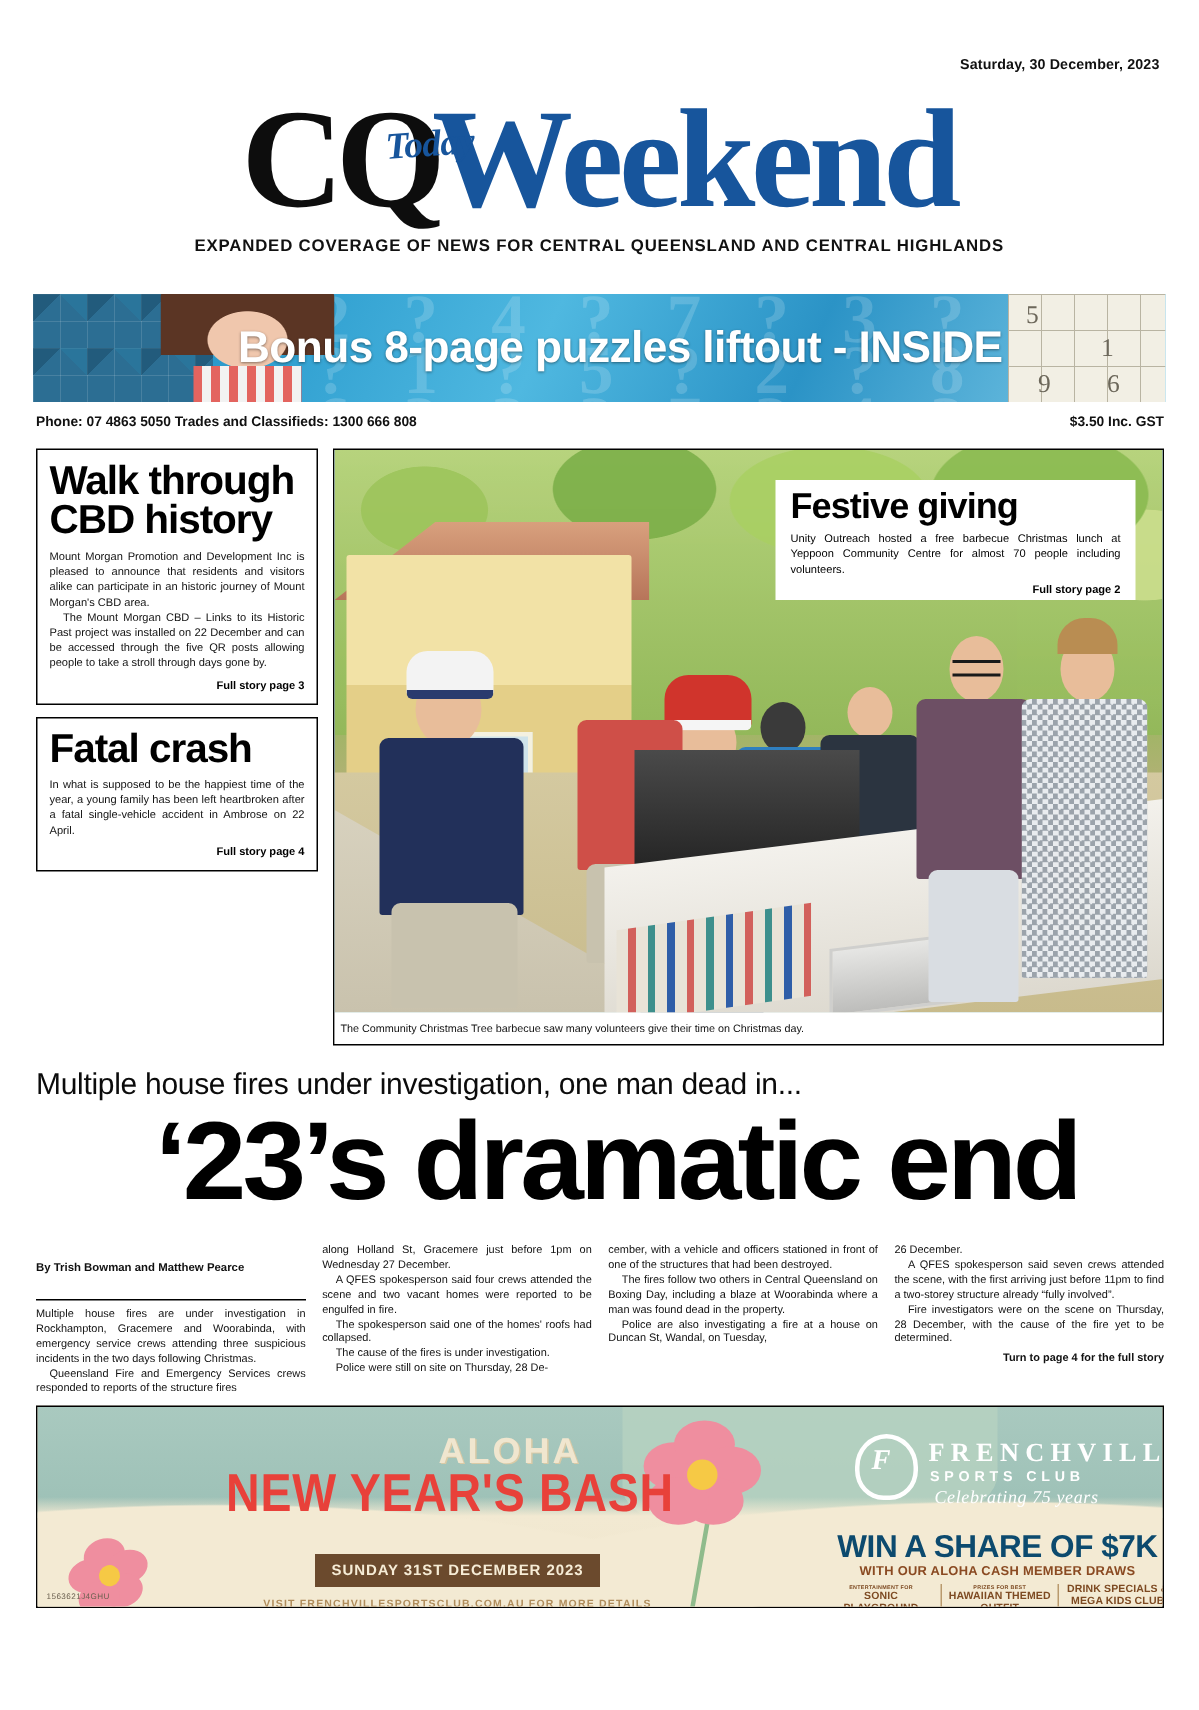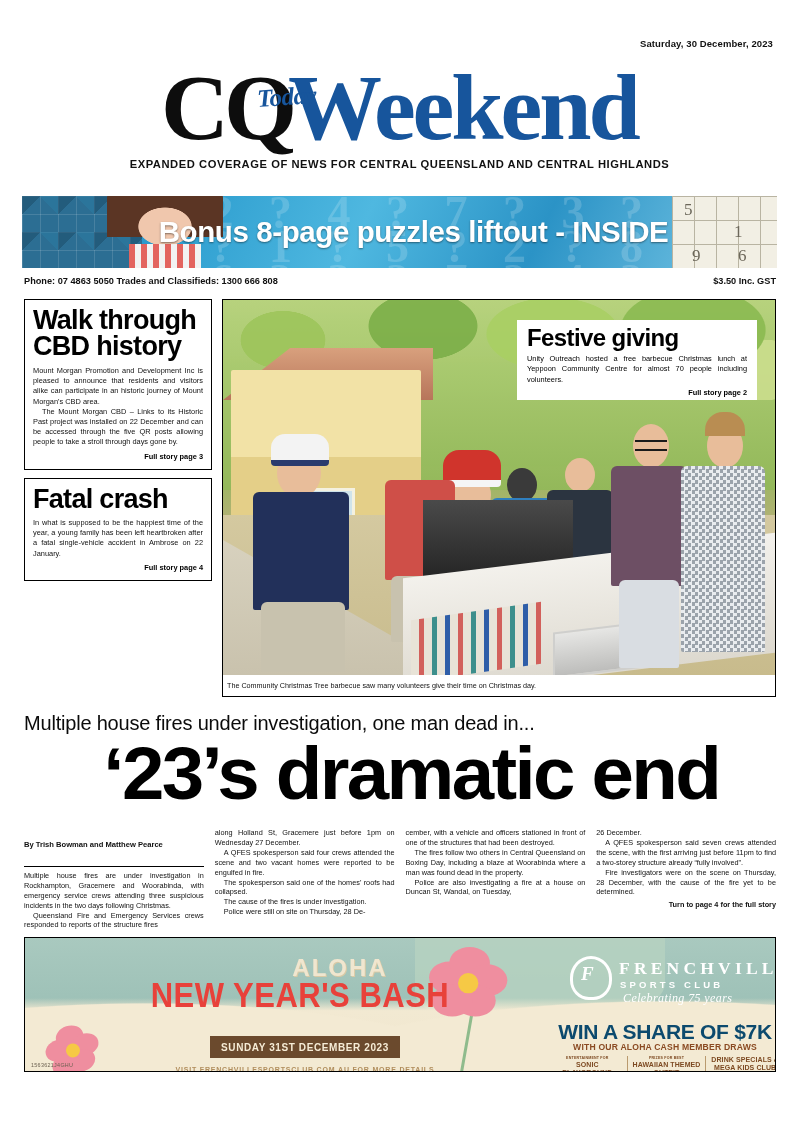--- a/index.html
+++ b/index.html
@@ -388,21 +388,21 @@
 
   <div class="colL">
     <div class="box">
       <h2>Walk through CBD history</h2>
       <p>Mount Morgan Promotion and Development Inc is pleased to announce that residents and visitors alike can participate in an historic journey of Mount Morgan's CBD area.</p>
       <p>The Mount Morgan CBD – Links to its Historic Past project was installed on 22 December and can be accessed through the five QR posts allowing people to take a stroll through days gone by.</p>
       <span class="tagline-story">Full story page 3</span>
     </div>
     <div class="box">
       <h2>Fatal crash</h2>
-      <p>In what is supposed to be the happiest time of the year, a young family has been left heartbroken after a fatal single-vehicle accident in Ambrose on 22 January.</p>
+      <p>In what is supposed to be the happiest time of the year, a young family has been left heartbroken after a fatal single-vehicle accident in Ambrose on 22 April.</p>
       <span class="tagline-story">Full story page 4</span>
     </div>
   </div>
 
   <div class="photo-block">
     <div class="photo">
       <div class="ph-sky"></div>
       <div class="ph-trees"></div>
       <div class="ph-roof"></div>
       <div class="ph-house">

